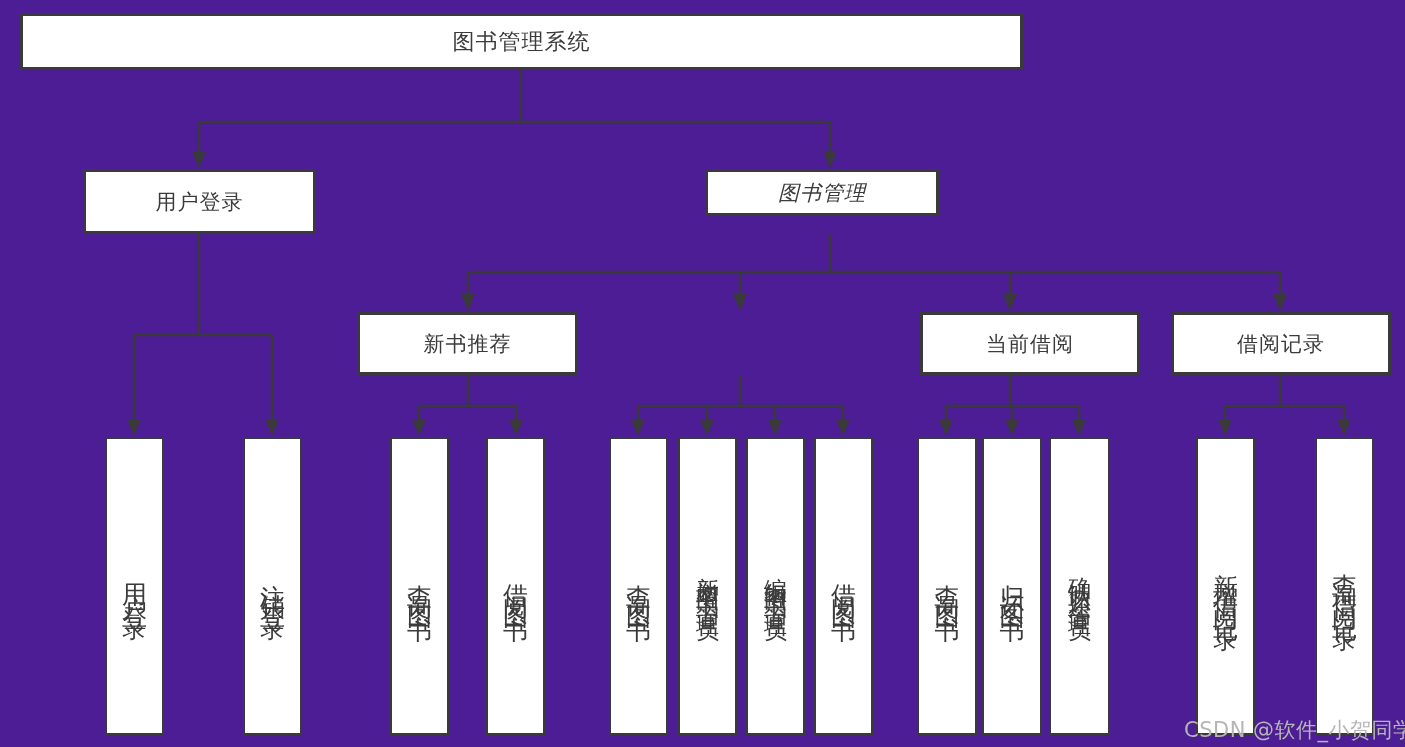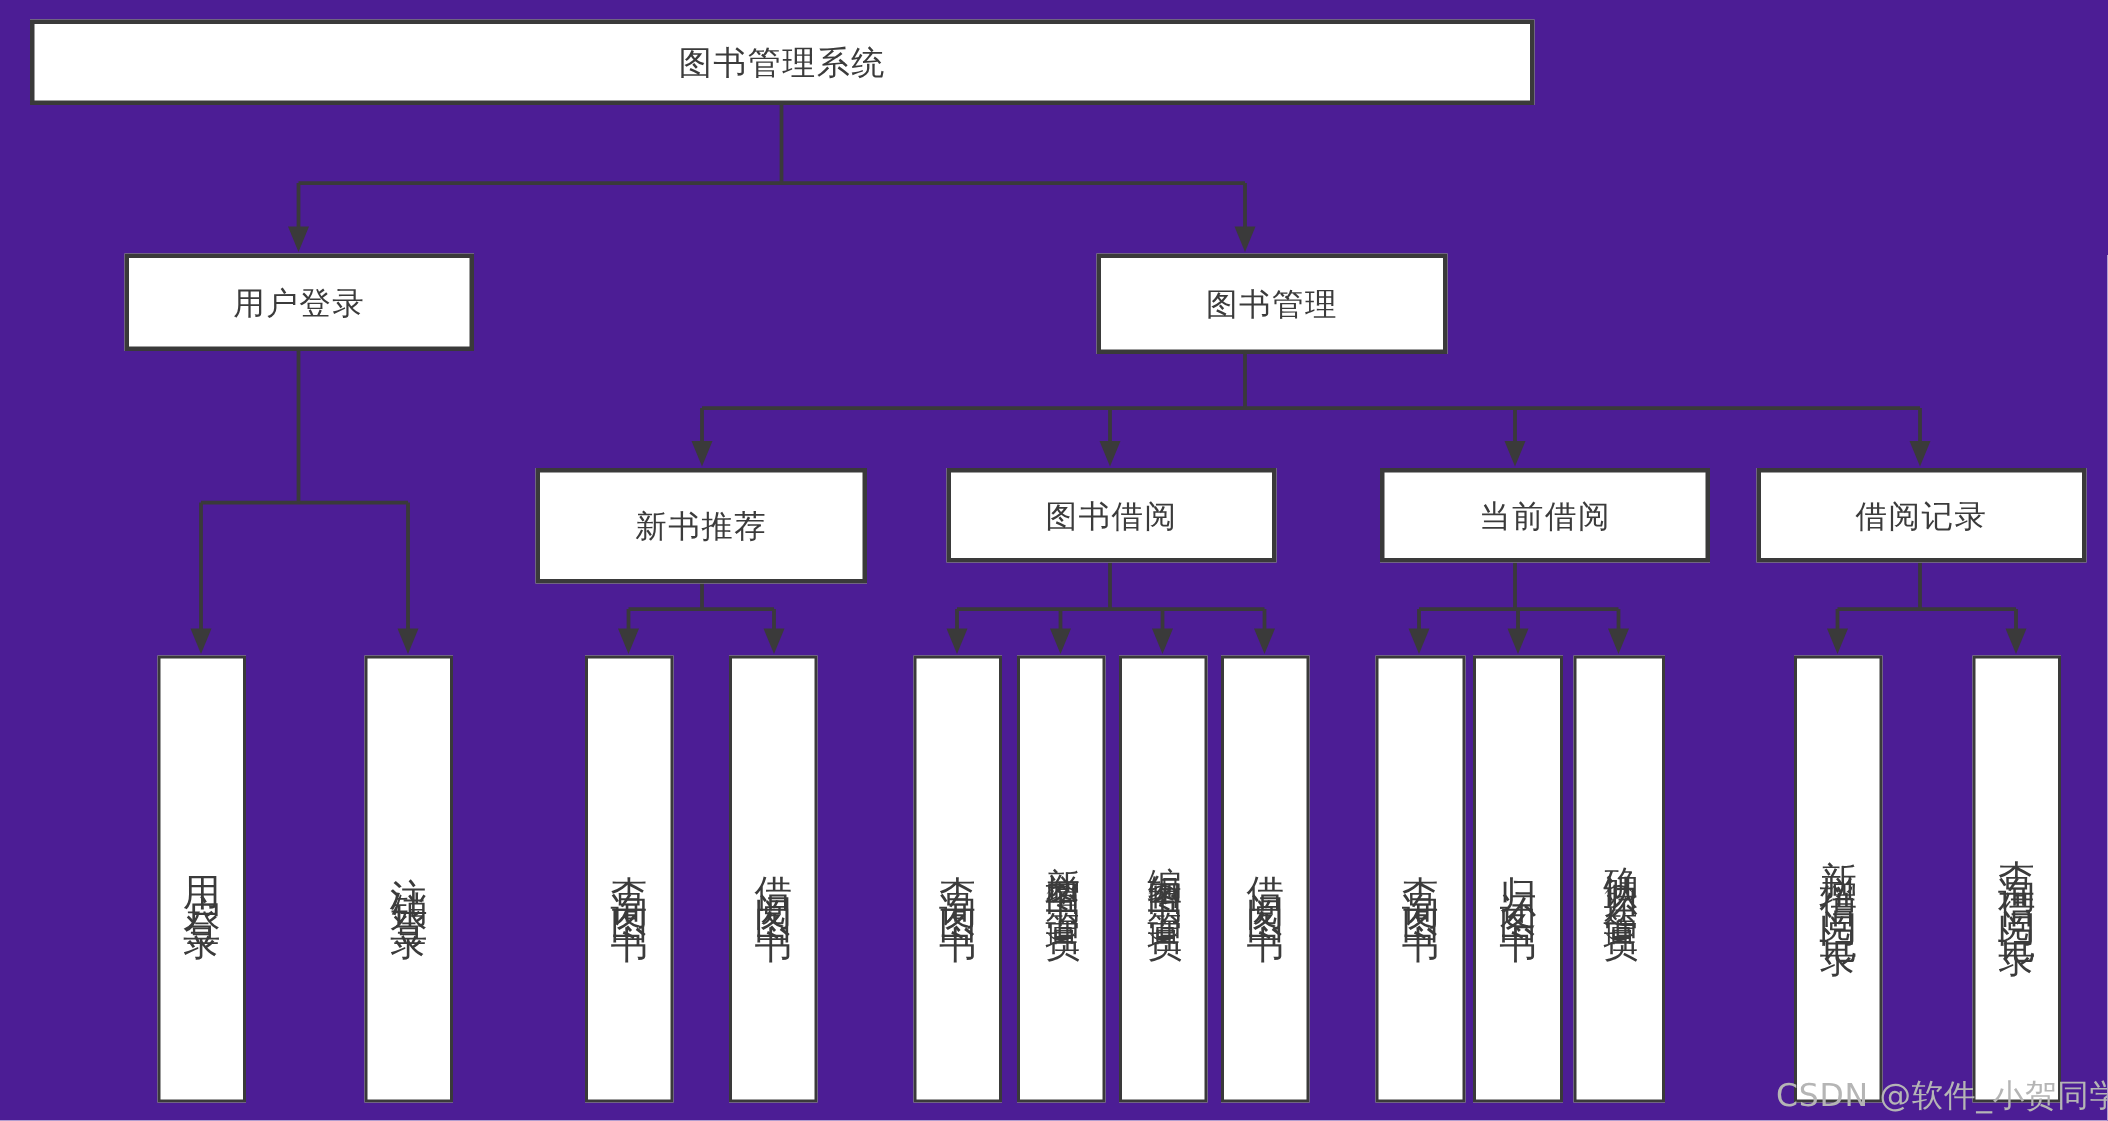--- a/index.html
+++ b/index.html
@@ -16,22 +16,22 @@
     box-sizing:border-box;
     background:#ffffff;
     border:3px solid #3a3a3a;
     display:flex;align-items:center;justify-content:center;
     color:#3b3b3b;
     z-index:1;
   }
   .h-node{font-size:21px;letter-spacing:1px;}
   .n-root{left:20px;top:13px;width:1003px;height:57px;font-size:22px;}
   .n-user-login{left:83px;top:169px;width:233px;height:65px;}
-  .n-book-mgmt{left:731px;top:169px;width:234px;height:67px;}
-  .n-new-book{left:357px;top:312px;width:221px;height:77px;}
+  .n-book-mgmt{left:705px;top:169px;width:234px;height:47px;font-style:italic;}
+  .n-new-book{left:357px;top:312px;width:221px;height:63px;}
   .n-book-borrow{left:631px;top:312px;width:220px;height:63px;}
   .n-current-borrow{left:920px;top:312px;width:220px;height:63px;}
   .n-borrow-record{left:1171px;top:312px;width:220px;height:63px;}
   .leaf{
     top:437px;height:298px;width:59px;
     border-width:2.5px;
     writing-mode:vertical-rl;
     text-orientation:mixed;
     font-size:25px;
     letter-spacing:11px;
@@ -91,21 +91,20 @@
       <polygon points="1337,419 1351,419 1344,436"></polygon>
     </g>
   </svg>
 
   <div class="node h-node n-root">图书管理系统</div>
 
   <div class="node h-node n-user-login">用户登录</div>
   <div class="node h-node n-book-mgmt">图书管理</div>
 
   <div class="node h-node n-new-book">新书推荐</div>
-  <div class="node h-node n-book-borrow">图书借阅</div>
   <div class="node h-node n-current-borrow">当前借阅</div>
   <div class="node h-node n-borrow-record">借阅记录</div>
 
   <div class="node leaf l-g1a">用户登录</div>
   <div class="node leaf l-g1b">注销登录</div>
 
   <div class="node leaf l-g2a">查询图书</div>
   <div class="node leaf l-g2b">借阅图书</div>
 
   <div class="node leaf l-g3a">查询图书</div>

